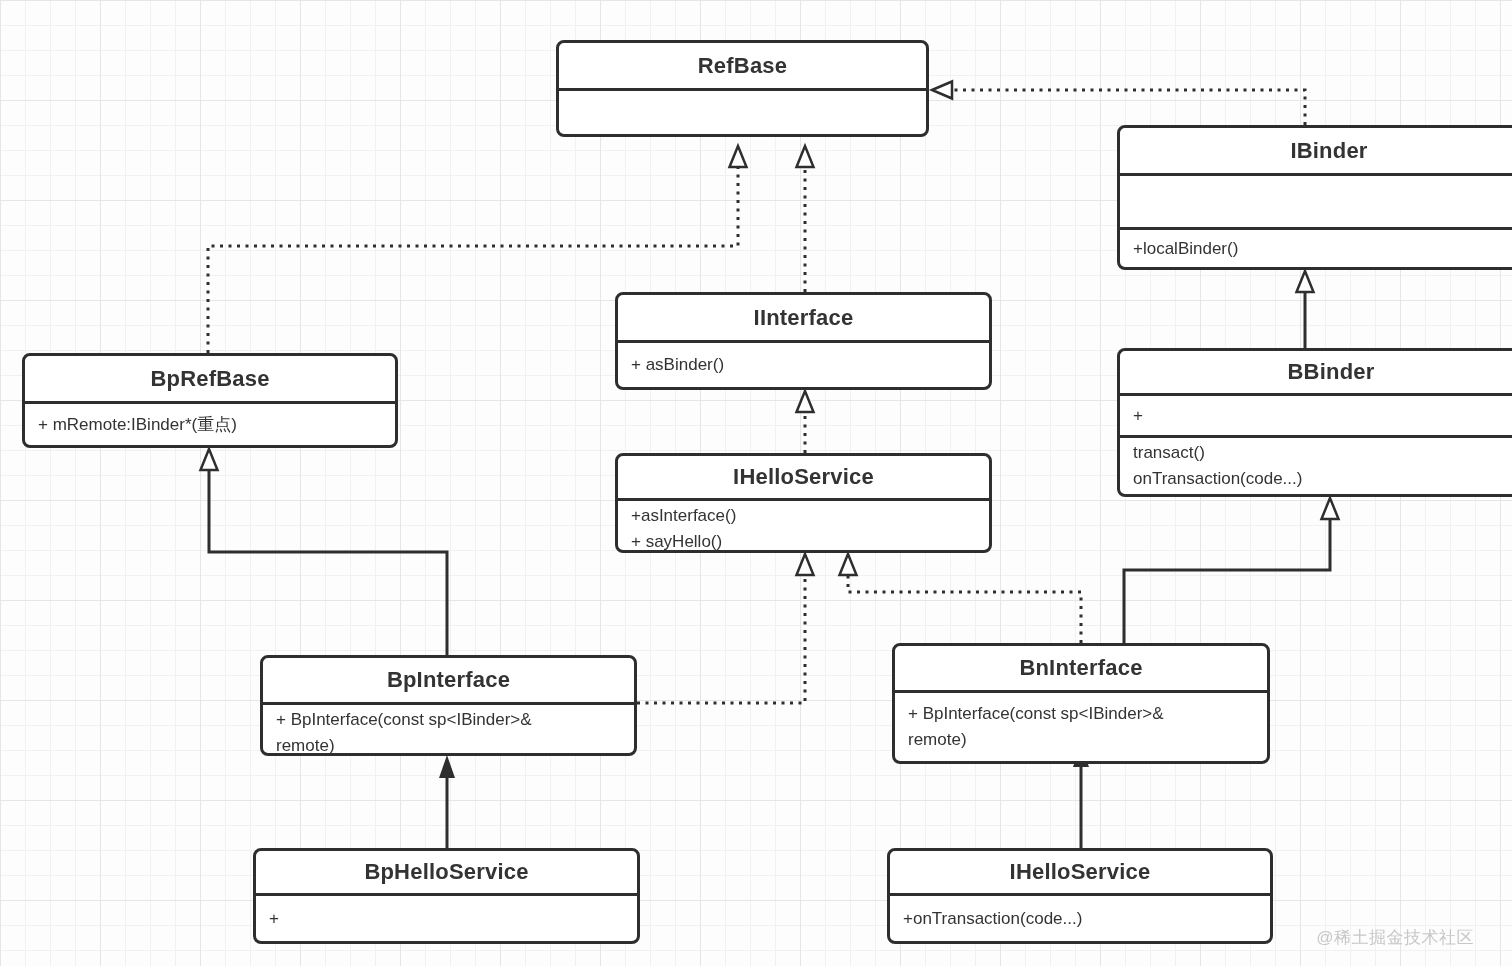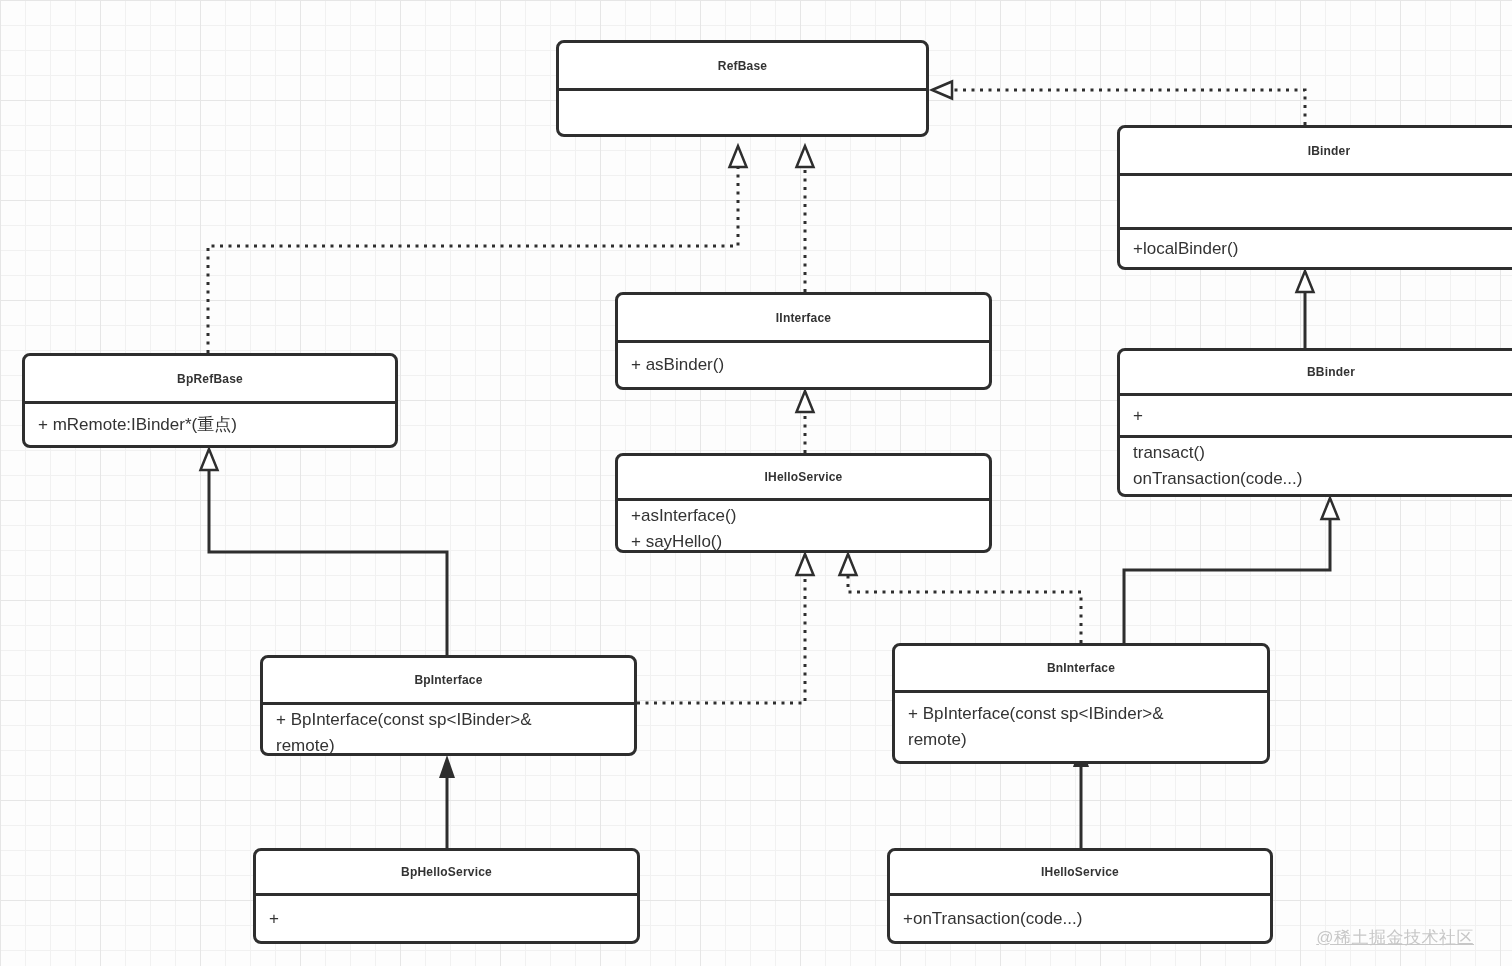--- a/index.html
+++ b/index.html
@@ -15,32 +15,32 @@
     font-family:"Liberation Sans", sans-serif;
   }
   .edges{position:absolute;left:0;top:0;z-index:1;}
   .uml-box{
     position:absolute;z-index:2;background:#ffffff;
     border:3px solid #2e2e2e;border-radius:8px;box-sizing:border-box;
     display:flex;flex-direction:column;color:#333333;overflow:hidden;
   }
   .uml-title{
     flex:0 0 auto;display:flex;align-items:center;justify-content:center;
-    font-weight:bold;font-size:12px;letter-spacing:.2px;
+    font-weight:bold;font-size:22px;letter-spacing:.2px;
   }
   .uml-sec{
     border-top:3px solid #2e2e2e;box-sizing:border-box;
     padding:2px 13px;font-size:17px;line-height:26px;
     display:flex;flex-direction:column;justify-content:center;
   }
   .uml-sec.grow{flex:1 1 auto;}
   .line{white-space:nowrap;}
   .watermark{
     position:absolute;right:38px;bottom:17px;z-index:3;
-    font-size:17px;color:#c7c7c7;letter-spacing:.5px;text-decoration:underline;
+    font-size:17px;color:#c7c7c7;letter-spacing:.5px;
   }
 </style>
 </head>
 <body>
 
 <svg class="edges" width="1512" height="966" viewBox="0 0 1512 966">
   <g fill="none" stroke="#2e2e2e" stroke-width="3">
 
     <g stroke-dasharray="3 5.5">
       <path d="M208 353 V246 H738 V166"></path>

